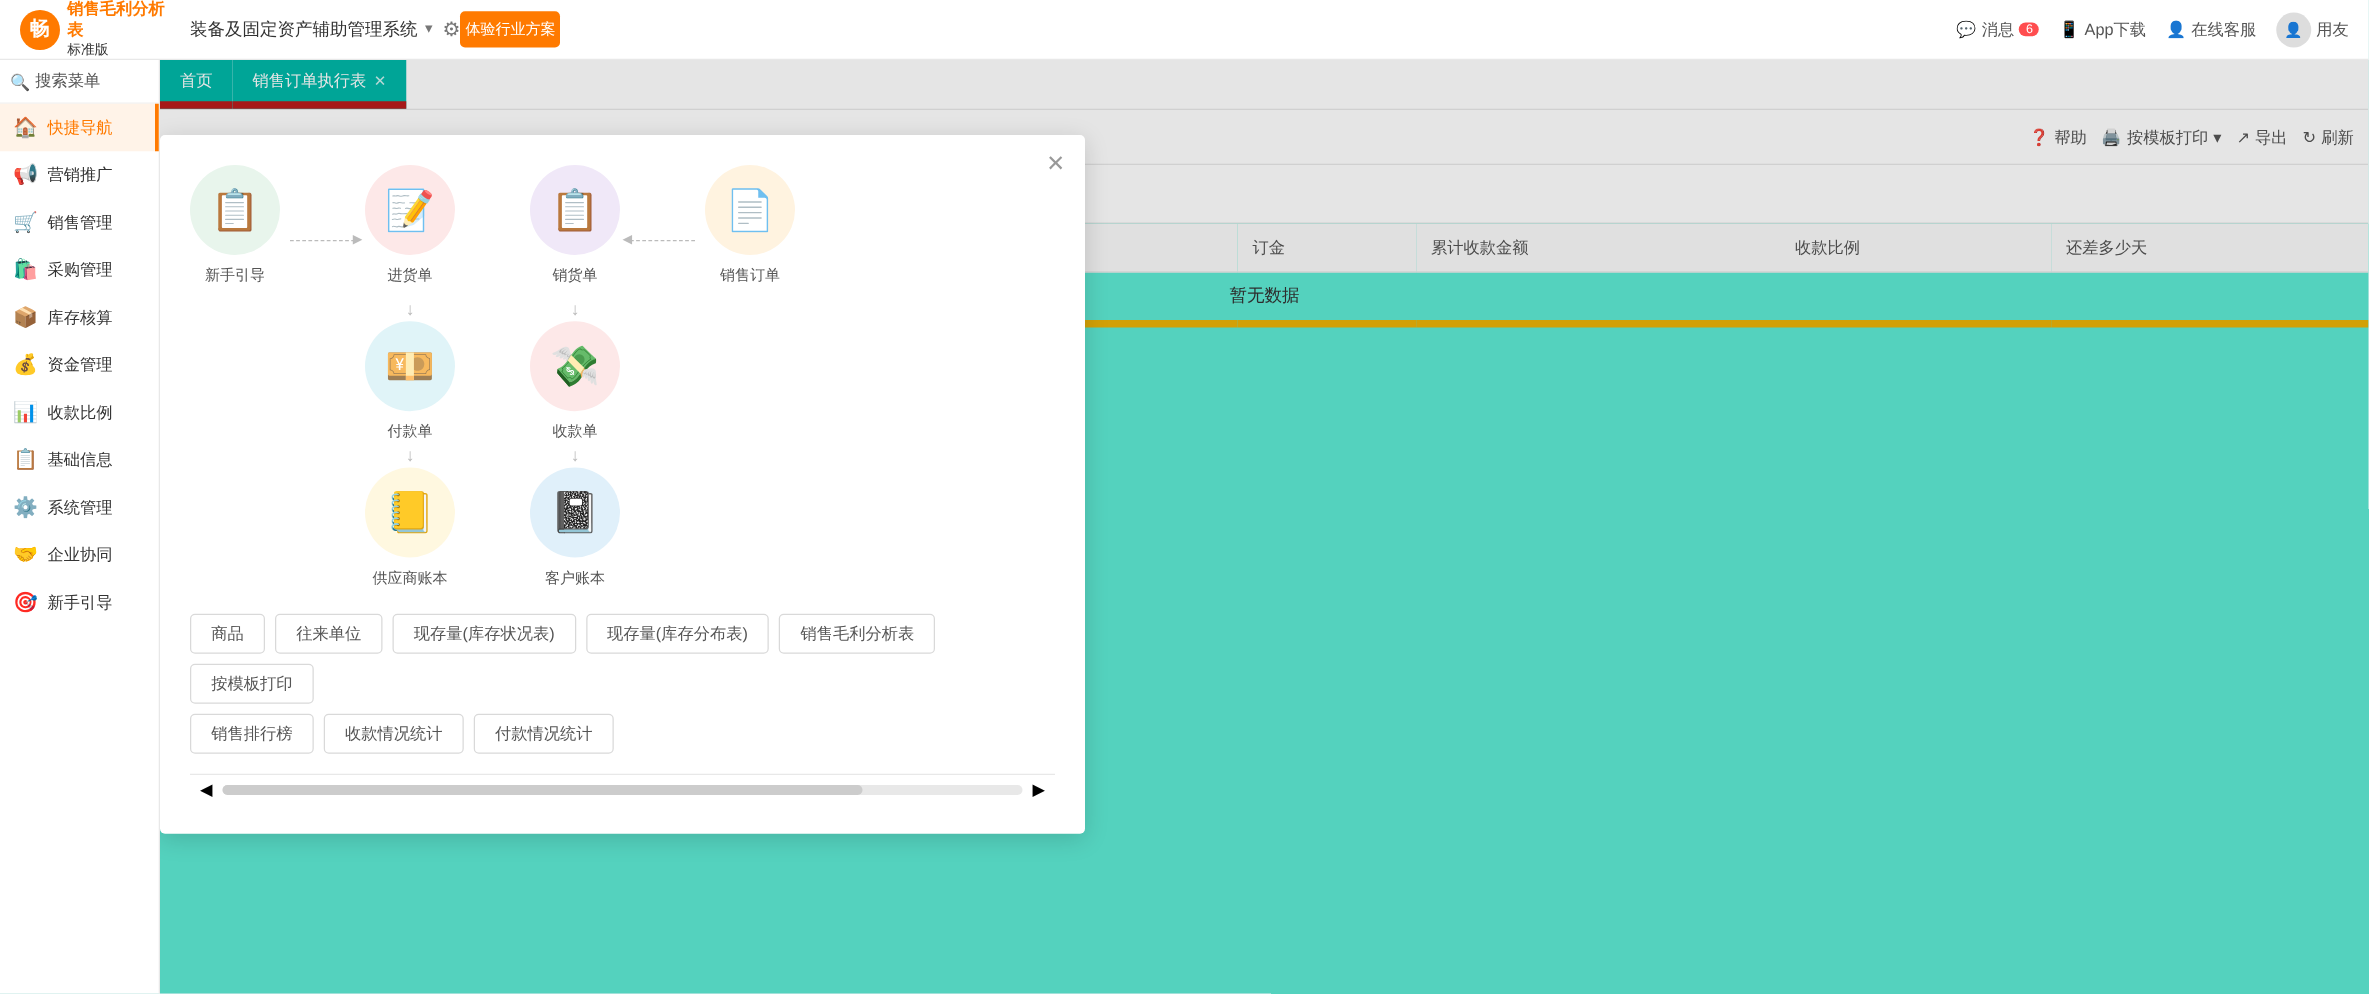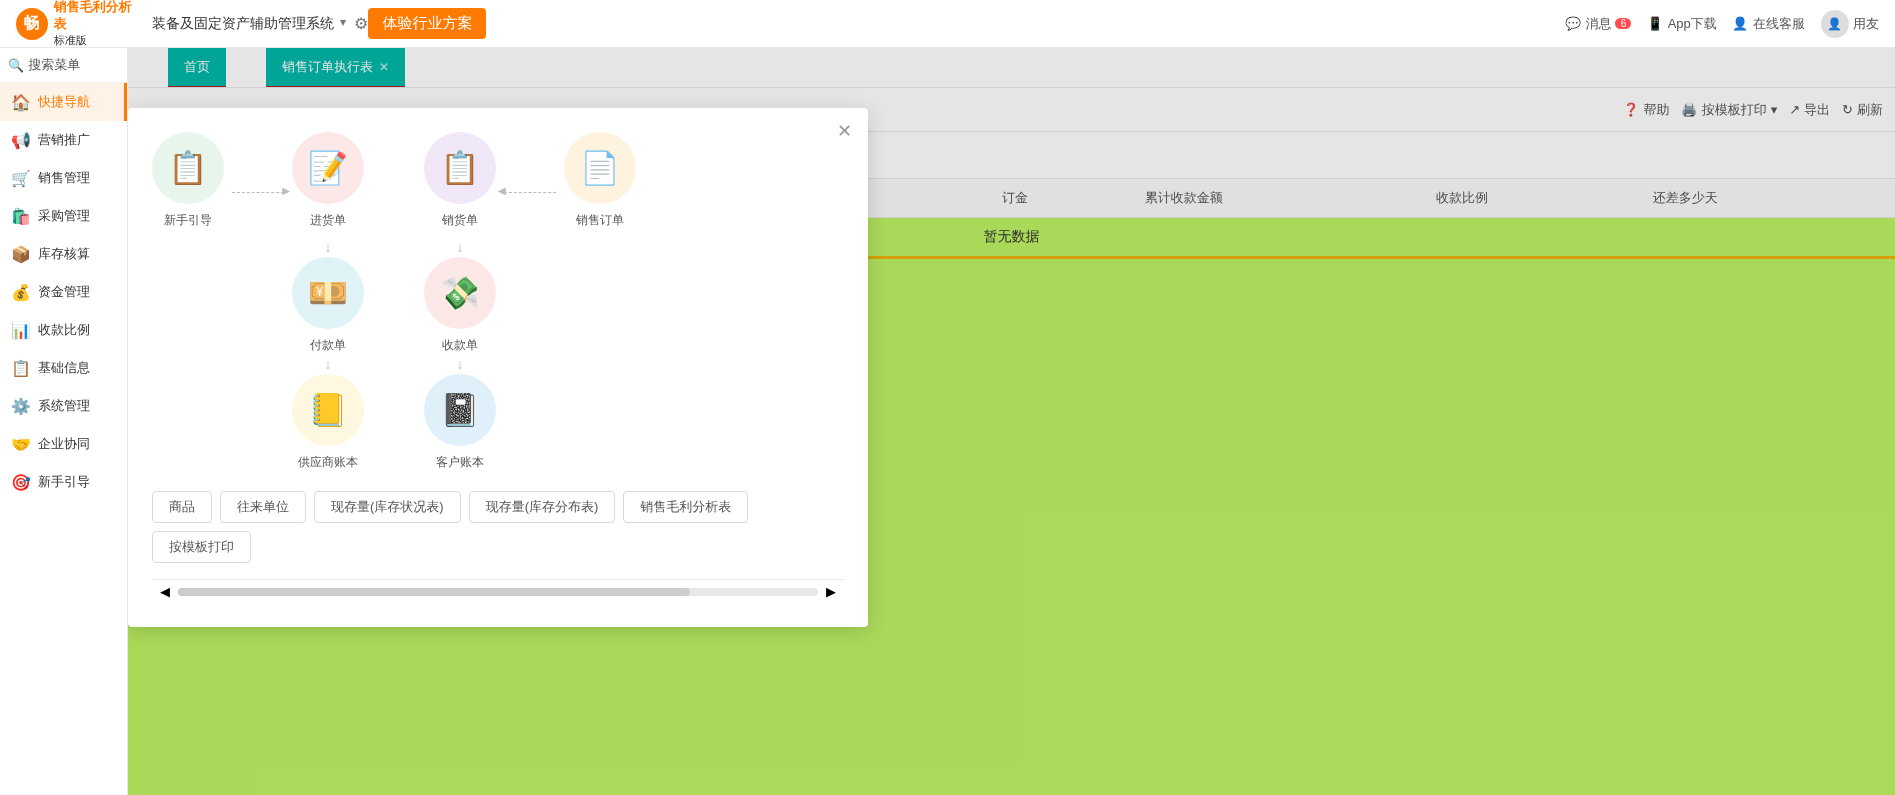--- a/index.html
+++ b/index.html
@@ -15,53 +15,53 @@
     
     .logo-area { display: flex; align-items: center; gap: 6px; width: 128px; flex-shrink: 0; }
     .logo-icon { width: 32px; height: 32px; background: #ff7a00; border-radius: 50%; display: flex; align-items: center; justify-content: center; color: #fff; font-size: 16px; font-weight: bold; }
     .logo-text { font-size: 11px; color: #333; line-height: 1.3; }
     .logo-text .brand { color: #ff7a00; font-weight: bold; font-size: 13px; }
     .system-title { display: flex; align-items: flex-start; gap: 6px; margin-left: 8px; }
     .system-name { font-size: 14px; color: #333; font-weight: 500; }
     .top-bar-actions { margin-left: auto; display: flex; align-items: center; gap: 16px; }
     .top-bar-btn { display: flex; align-items: center; gap: 4px; font-size: 13px; color: #555; cursor: pointer; }
     .top-bar-btn .badge { background: #ff4d4f; color: #fff; border-radius: 10px; font-size: 10px; padding: 0 4px; min-width: 16px; text-align: center; }
-    .experience-btn { background: #ff7a00; color: #fff; border: none; padding: 6px 14px; border-radius: 4px; cursor: pointer; font-size: 15px; }
+    .experience-btn { background: #ff7a00; color: #fff; border: none; padding: 6px 4px; border-radius: 4px; cursor: pointer; font-size: 12px; }
     .gear-btn { color: #777; cursor: pointer; font-size: 16px; margin-left: 8px; }
     .dropdown-btn { color: #777; cursor: pointer; font-size: 12px; }
     .avatar { width: 28px; height: 28px; background: #ddd; border-radius: 50%; display: flex; align-items: center; justify-content: center; color: #888; font-size: 12px; }
 
     
     .tabs-bar { height: 40px; background: #fff; border-bottom: 1px solid #e8e8e8; display: flex; align-items: stretch; flex-shrink: 0; }
     .tab-item { padding: 0 16px; display: flex; align-items: center; gap: 6px; cursor: pointer; font-size: 13px; color: #555; border-bottom: 2px solid transparent; }
-    .tab-item.active { color: #fff; background: #00b8a9; border-bottom: 1px solid #b91c1c; margin-left: 40px; }
+    .tab-item.active { color: #fff; background: #00b8a9; border-bottom: 6px solid #b91c1c; }
     .tab-item.home { color: #fff; background: #00b8a9; }
     .tab-close { font-size: 12px; color: #999; cursor: pointer; }
     .tab-item.active .tab-close { color: rgba(255,255,255,0.8); }
 
     
     .toolbar { height: 44px; background: #fff; border-bottom: 1px solid #e8e8e8; display: flex; align-items: center; padding: 0 12px; gap: 12px; flex-shrink: 0; }
     .toolbar-btn { display: flex; align-items: center; gap: 4px; color: #555; cursor: pointer; font-size: 13px; }
     .toolbar-spacer { flex: 1; }
 
     
     .filter-bar { background: #fff; padding: 8px 12px; border-bottom: 1px solid #e8e8e8; display: flex; align-items: center; gap: 10px; flex-shrink: 0; }
     .date-range { display: flex; align-items: center; gap: 4px; }
     .date-input { border: 1px solid #d9d9d9; border-radius: 4px; padding: 4px 8px; font-size: 13px; color: #bbb; height: 30px; width: 120px; }
     .calendar-icon { color: #aaa; cursor: pointer; }
     .status-select { border: 1px solid #d9d9d9; border-radius: 4px; padding: 4px 8px; font-size: 13px; color: #555; height: 30px; width: 200px; display: flex; align-items: center; justify-content: space-between; cursor: pointer; }
     .query-btn { background: #ff7a00; color: #fff; border: none; padding: 5px 16px; border-radius: 4px; cursor: pointer; font-size: 13px; }
     .set-btn { background: #fff; color: #ff7a00; border: 1px solid #ff7a00; padding: 4px 12px; border-radius: 4px; cursor: pointer; font-size: 12px; }
     .more-conditions { color: #555; font-size: 13px; cursor: pointer; display: flex; align-items: center; gap: 2px; background: #f5f5f5; padding: 4px 8px; border-radius: 4px; border: 1px solid #e8e8e8; }
 
     
-    .table-area { flex: 1; overflow: auto; background: #bef264; }
+    .table-area { flex: 1; overflow: auto; background: #5eead4; }
     .data-table { width: 100%; border-collapse: collapse; font-size: 13px; }
     .data-table th { background: #fafafa; color: #555; font-weight: 500; padding: 10px 12px; border-bottom: 1px solid #e8e8e8; text-align: left; white-space: nowrap; }
-    .data-table td { padding: 10px 12px; border-bottom: 3px solid #eab308; color: #333; white-space: nowrap; }
+    .data-table td { padding: 10px 12px; border-bottom: 6px solid #eab308; color: #333; white-space: nowrap; }
     .no-data { text-align: center; color: #aaa; padding: 60px; font-size: 14px; }
     .sidebar-search { padding: 8px; display: flex; align-items: center; gap: 4px; cursor: pointer; color: #555; border-bottom: 1px solid #f0f0f0; }
     .sidebar-item { padding: 10px 12px; display: flex; align-items: center; gap: 8px; cursor: pointer; color: #333; font-size: 13px; }
     .sidebar-item.active { background: #fff3e8; color: #ff7a00; border-right: 3px solid #ff7a00; }
     .sidebar-item-icon { width: 18px; height: 18px; display: flex; align-items: center; justify-content: center; font-size: 16px; }
 
     
     .modal-overlay { position: absolute; top: 0; left: 0; right: 0; bottom: 0; background: rgba(0,0,0,0.1); z-index: 100; display: flex; align-items: flex-start; justify-content: flex-start; }
     .modal { background: #fff; border-radius: 4px; box-shadow: 0 4px 20px rgba(0,0,0,0.15); width: 740px; margin: 60px 0 0 0; padding: 24px; position: relative; }
     .modal-close { position: absolute; top: 12px; right: 16px; cursor: pointer; color: #999; font-size: 18px; }
@@ -361,20 +361,25 @@
 
           <div class="common-functions" style="margin-top: 20px;">
             <div class="func-buttons">
               <button class="func-btn">商品</button>
               <button class="func-btn">往来单位</button>
               <button class="func-btn">现存量(库存状况表)</button>
               <button class="func-btn">现存量(库存分布表)</button>
               <button class="func-btn">销售毛利分析表</button>
               <button class="func-btn">按模板打印</button>
             </div>
+            <div class="func-buttons" style="margin-top: 8px;">
+              <button class="func-btn">销售排行榜</button>
+              <button class="func-btn">收款情况统计</button>
+              <button class="func-btn">付款情况统计</button>
+            </div>
           </div>
 
           <div class="scroll-hint" style="margin-top: 16px;">
             <span>◀</span>
             <div class="scroll-bar">
               <div class="scroll-thumb"></div>
             </div>
             <span>▶</span>
           </div>
         </div>

